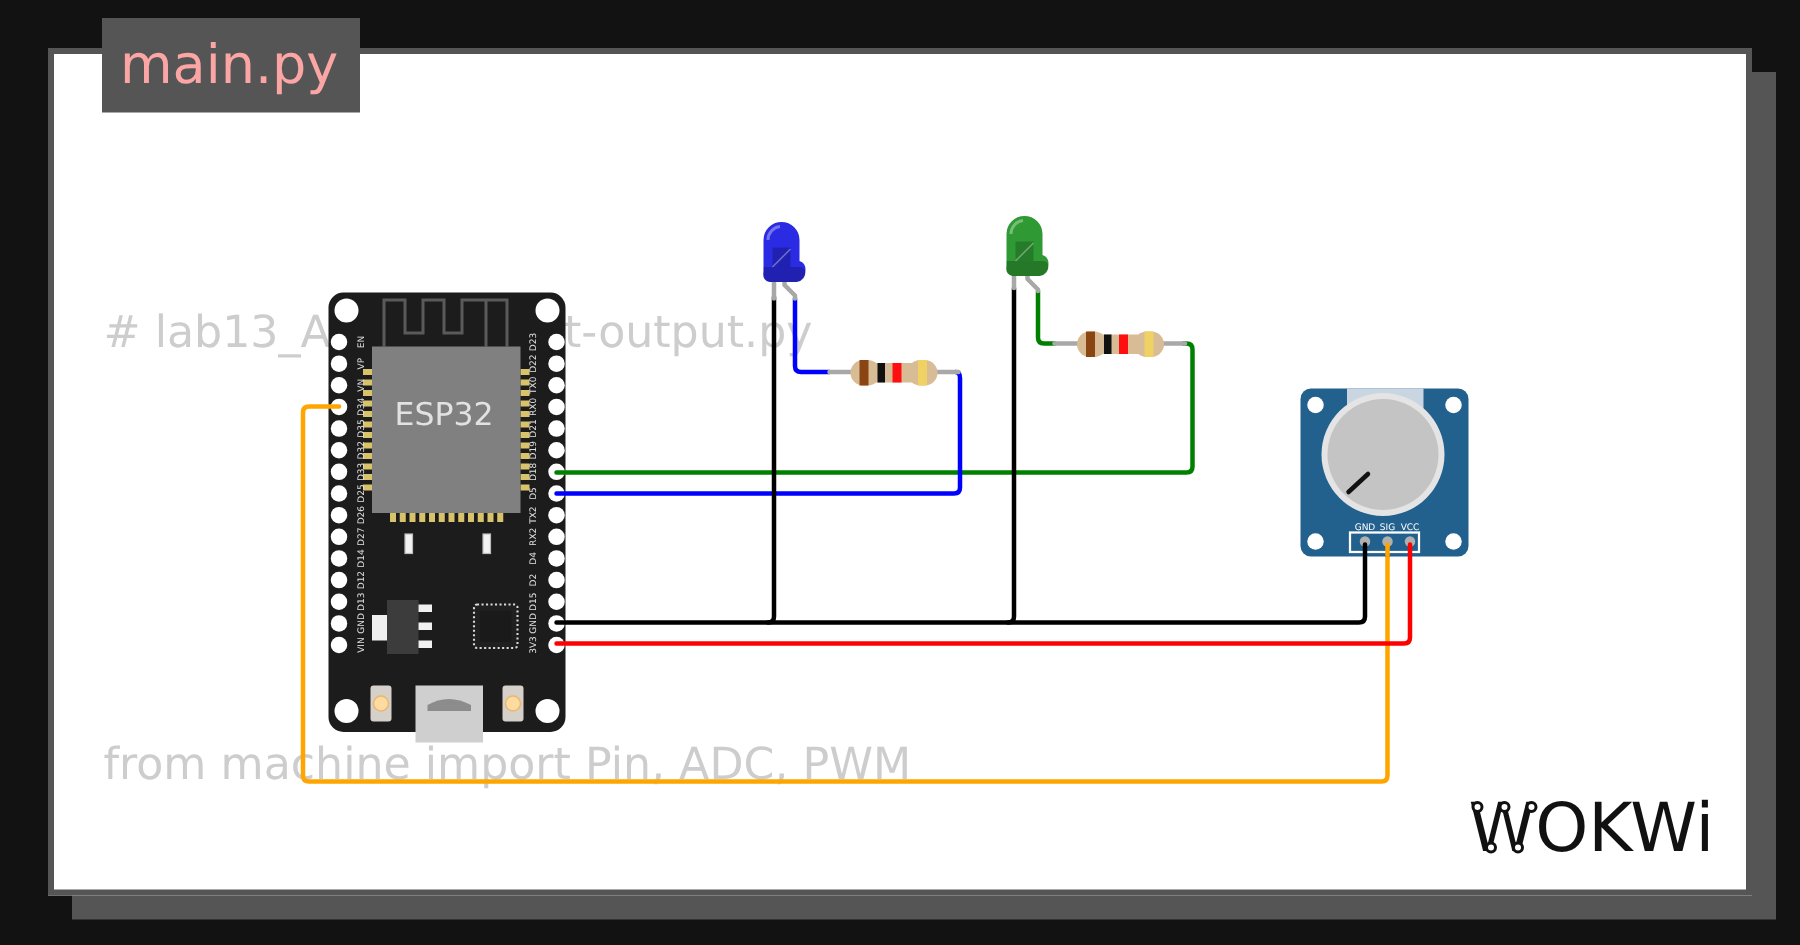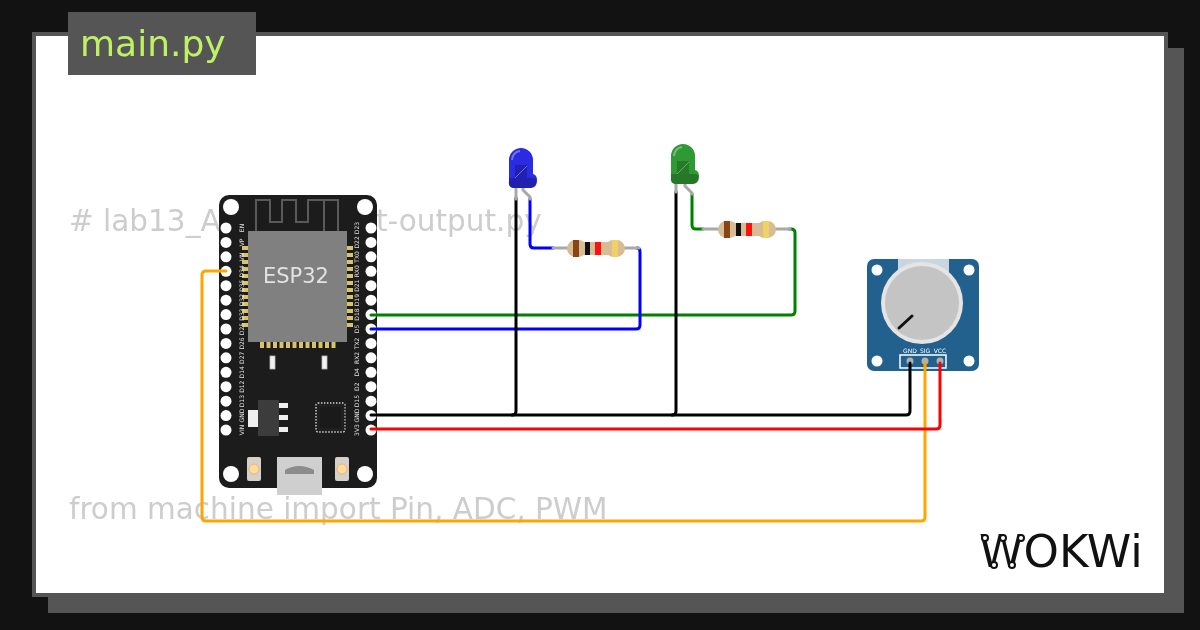--- a/index.html
+++ b/index.html
@@ -17,22 +17,22 @@
     border:4px solid #555555; background:#ffffff; overflow:hidden;
   }
   .code {
     position:absolute; left:33px; top:65px;
     font-family:"DejaVu Sans", sans-serif;
     font-size:29.5px; line-height:48px; color:#cdcdcd;
     white-space:pre;
   }
   .code-line { height:48px; }
   .tab {
-    position:absolute; left:68px; top:12px; width:188px; height:63px;
-    background:#555555; color:#bef264;
+    position:absolute; left:68px; top:12px; width:172px; height:63px;
+    background:#555555; color:#fca5a5;
     font-family:"DejaVu Sans", sans-serif; font-size:36px; line-height:63px;
     box-sizing:border-box; padding-left:12px;
   }
   .circuit {
     position:absolute; left:0; top:0; width:1200px; height:630px;
   }
   .pin-label {
     font-family:"DejaVu Sans", sans-serif; font-size:6px; fill:#e0e0e0;
     text-anchor:middle; dominant-baseline:central;
   }

